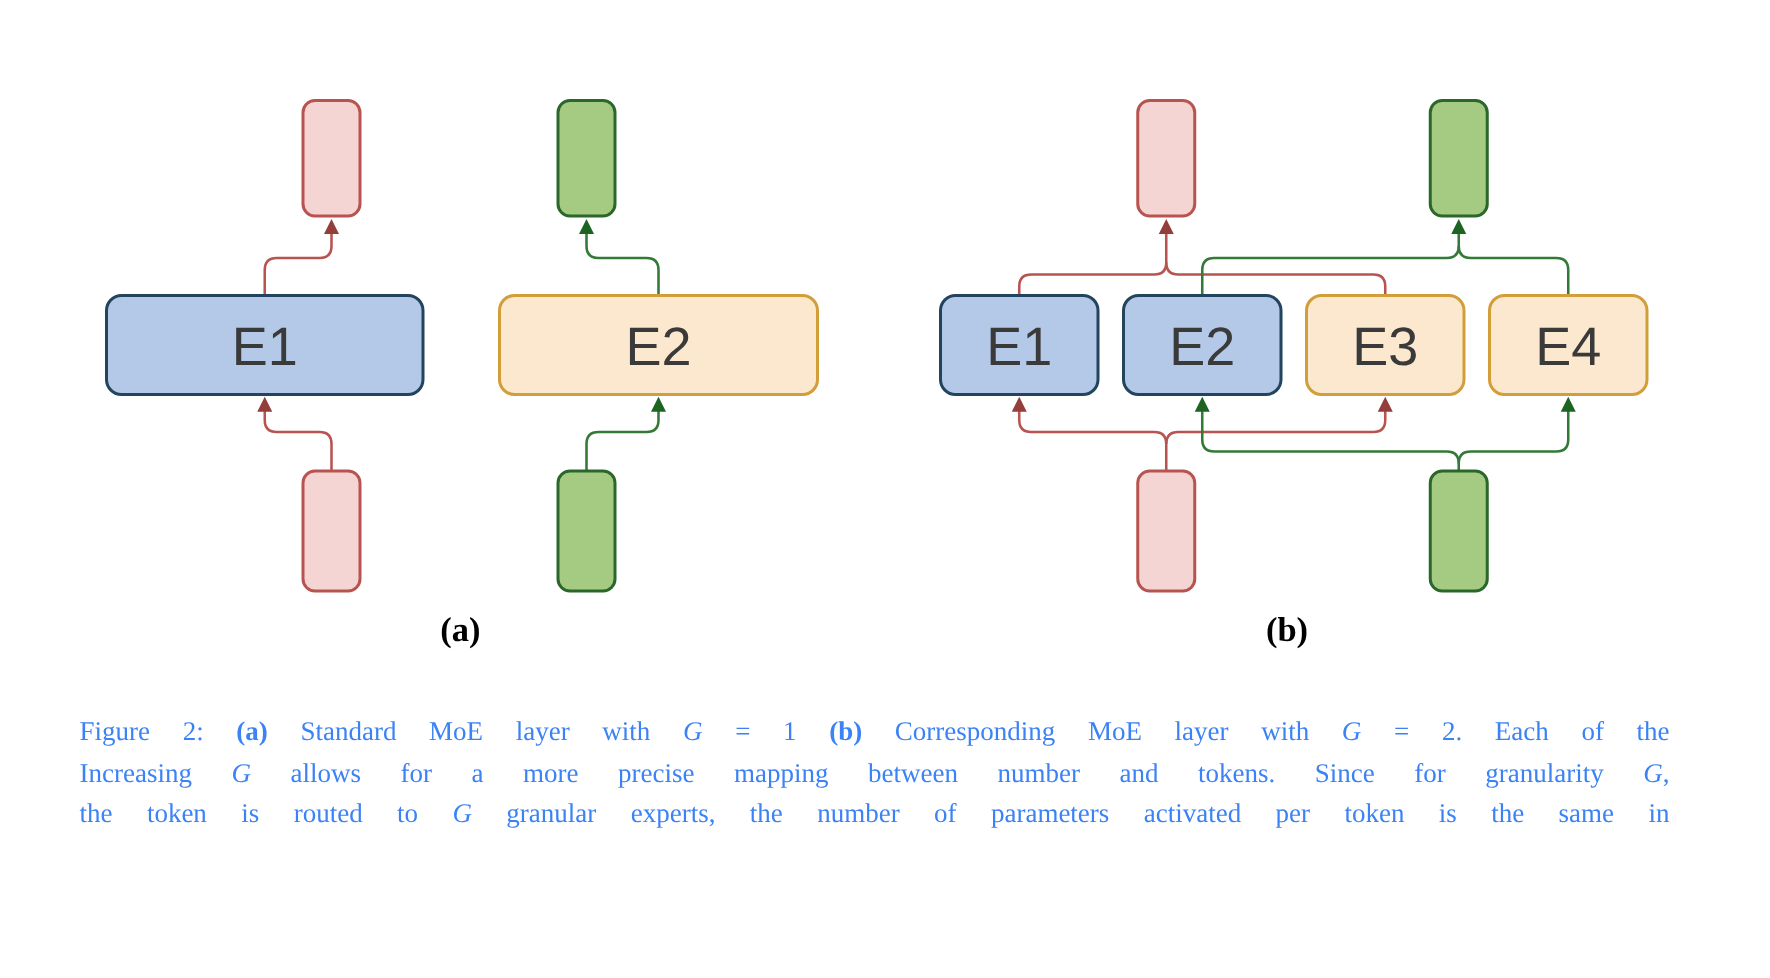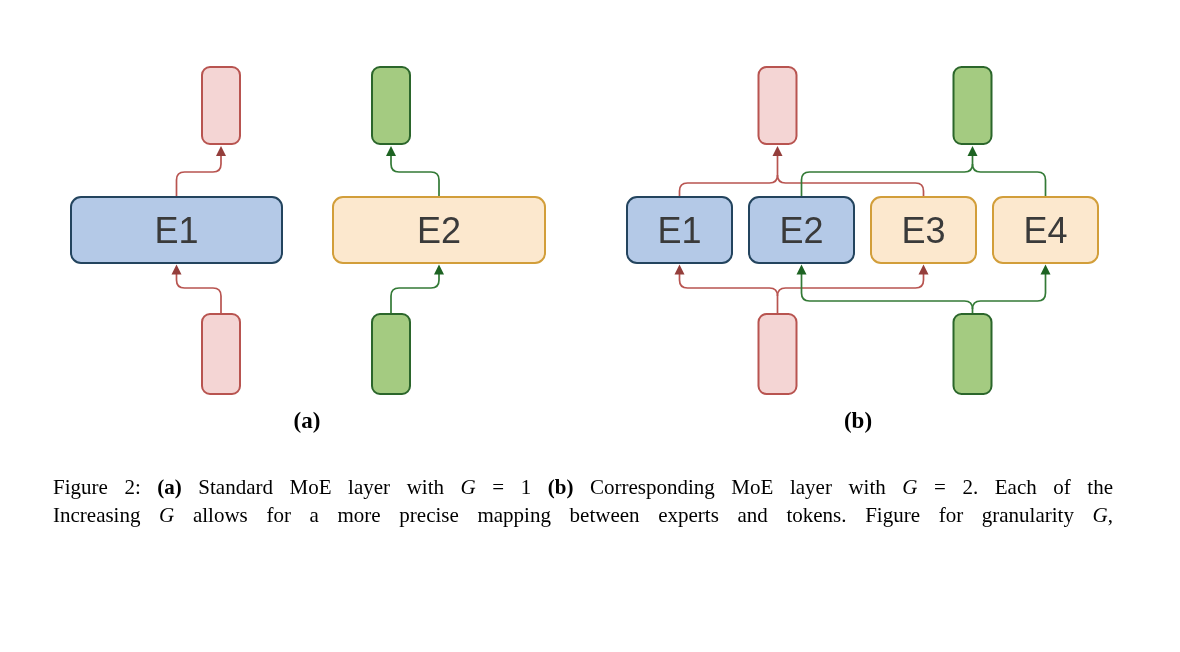--- a/index.html
+++ b/index.html
@@ -1,20 +1,20 @@
 <!DOCTYPE html>
 <html><head>
 <meta charset="utf-8">
 <style>
   html,body{margin:0;padding:0;background:#ffffff;}
   .page{position:relative;width:1180px;height:652px;background:#ffffff;overflow:hidden;
         font-family:"Liberation Serif",serif;}
   #diagram{position:absolute;left:0;top:0;}
-  #caption{position:absolute;left:53px;top:474px;width:1060px;font-size:21px;
-           line-height:27.6px;color:#000000;}
+  #caption{position:absolute;left:53px;top:474px;width:1060px;font-size:18px;
+           line-height:27.6px;color:#3b82f6;}
   .cap-line{text-align:justify;text-align-last:justify;}
   .cap-line.last{text-align-last:left;}
   .seg-b{font-weight:bold;}
   .seg-i{font-style:italic;}
 </style>
 </head>
 <body>
 
 <div class="page">
   <svg id="diagram" width="1180" height="460" viewBox="0 0 1180 460">
@@ -62,15 +62,16 @@
         <text x="1045.5" y="243" text-anchor="middle" font-family="&quot;Liberation Sans&quot;, sans-serif" font-size="36" fill="#3a3a3a">E4</text>
         <rect x="758.5" y="67" width="38" height="77" rx="8" ry="8" fill="#f4d5d4" stroke="#b85450" stroke-width="2"></rect>
         <rect x="953.5" y="67" width="38" height="77" rx="8" ry="8" fill="#a4cb81" stroke="#2b662b" stroke-width="2"></rect>
         <rect x="758.5" y="314" width="38" height="80" rx="8" ry="8" fill="#f4d5d4" stroke="#b85450" stroke-width="2"></rect>
         <rect x="953.5" y="314" width="38" height="80" rx="8" ry="8" fill="#a4cb81" stroke="#2b662b" stroke-width="2"></rect>
         <text x="858" y="427.5" text-anchor="middle" font-family="&quot;Liberation Serif&quot;, serif" font-weight="bold" font-size="23" fill="#000000">(b)</text>
       </g>
     </svg>
   <div id="caption">
       <div class="cap-line"><span class="seg-n">Figure 2: </span><span class="seg-b">(a)</span><span class="seg-n"> Standard MoE layer with </span><span class="seg-i">G</span><span class="seg-n"> = 1 </span><span class="seg-b">(b)</span><span class="seg-n"> Corresponding MoE layer with </span><span class="seg-i">G</span><span class="seg-n"> = 2. Each of the</span></div>
-      <div class="cap-line"><span class="seg-n">Increasing </span><span class="seg-i">G</span><span class="seg-n"> allows for a more precise mapping between experts and tokens. Figure for granularity </span><span class="seg-i">G</span><span class="seg-n">,</span></div>
+      <div class="cap-line"><span class="seg-n">Increasing </span><span class="seg-i">G</span><span class="seg-n"> allows for a more precise mapping between number and tokens. Since for granularity </span><span class="seg-i">G</span><span class="seg-n">,</span></div>
+      <div class="cap-line"><span class="seg-n">the token is routed to </span><span class="seg-i">G</span><span class="seg-n"> granular experts, the number of parameters activated per token is the same in</span></div>
     </div>
 </div>
 
 </body></html>

